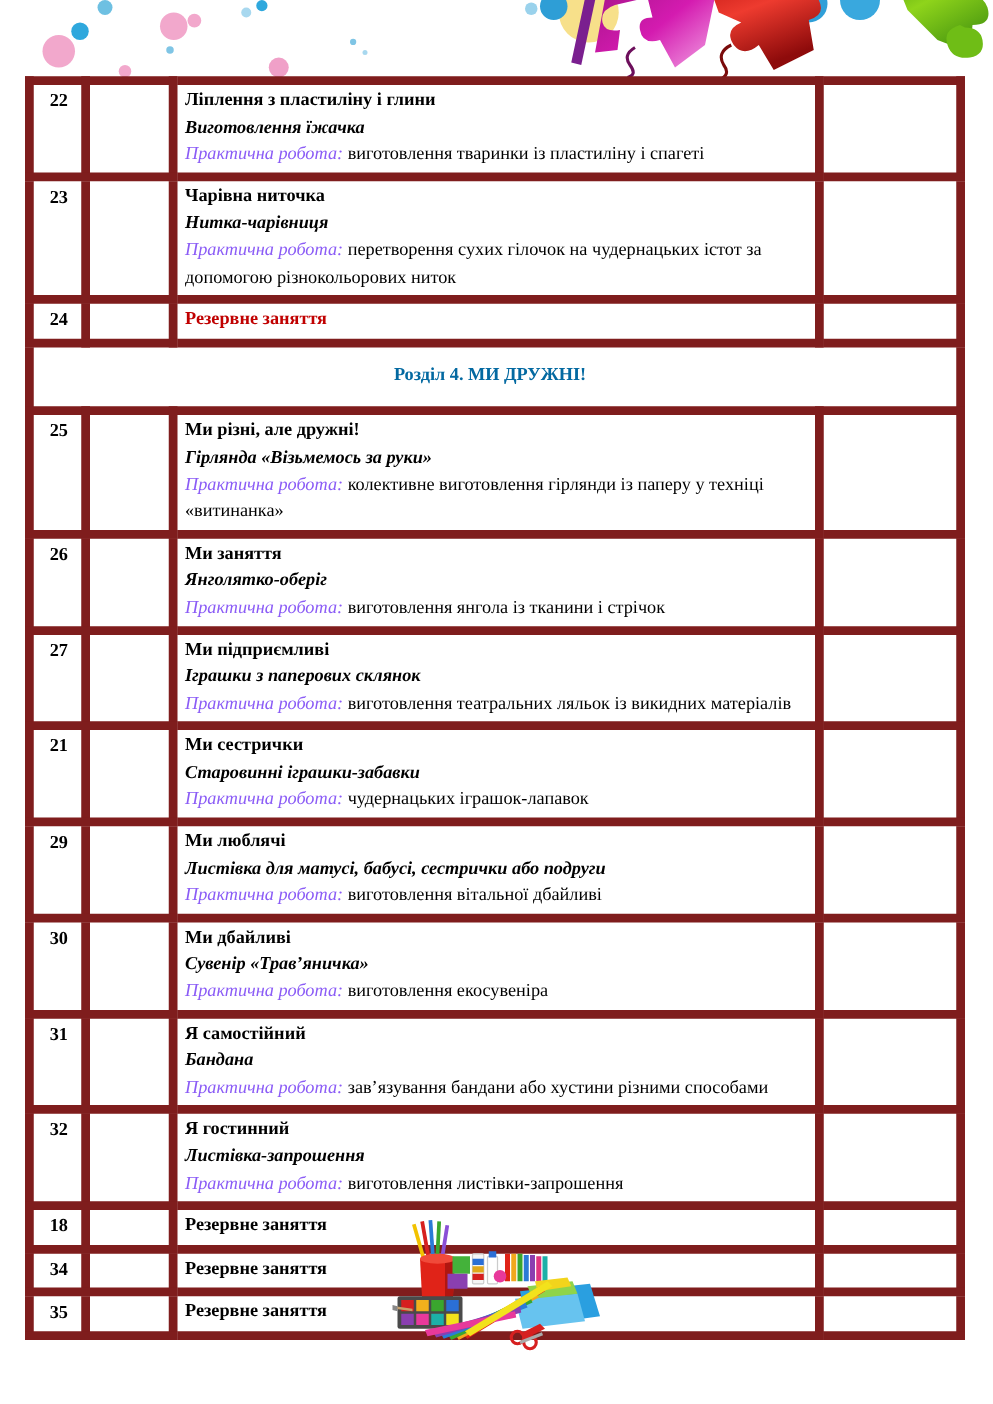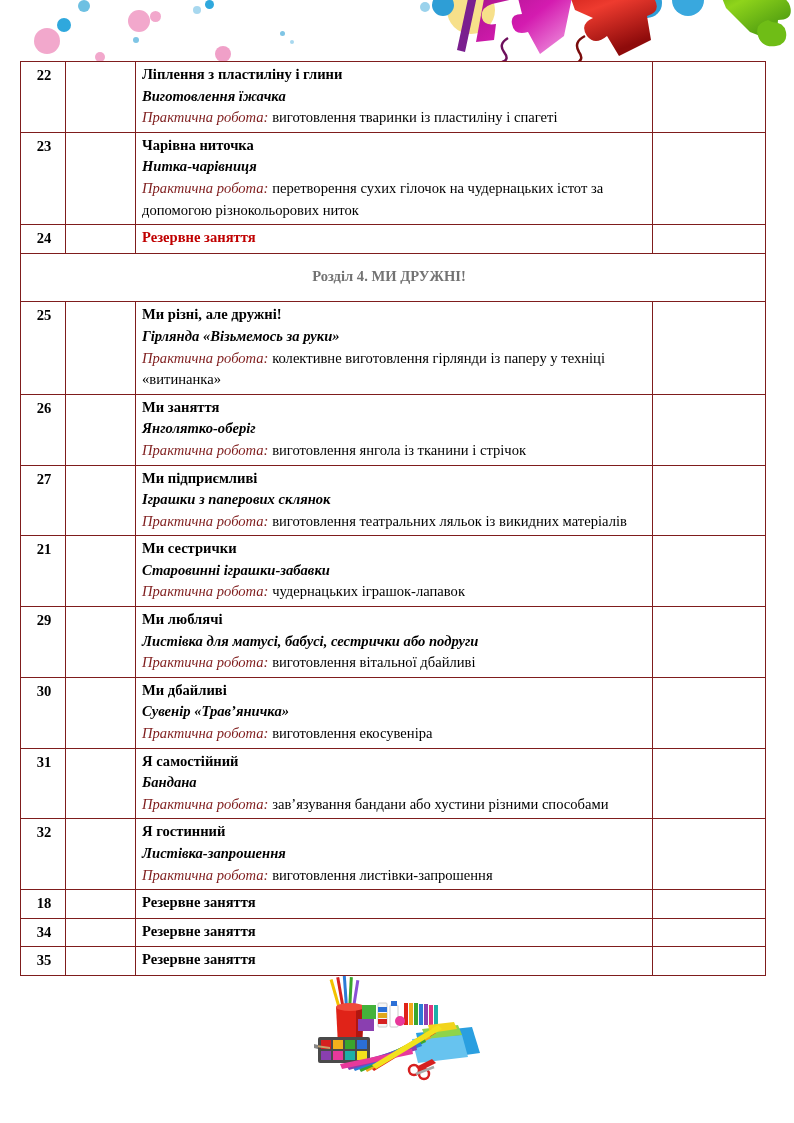--- a/index.html
+++ b/index.html
@@ -55,21 +55,21 @@
   
   .schedule-table {
     position: absolute;
     left: 20px;
     top: 61px;
     width: 745px;
     border-collapse: collapse;
     table-layout: fixed;
   }
   .schedule-table td {
-    border: 1px solid #7f1d1d;
+    border: 7px solid #7f1d1d;
     vertical-align: top;
     padding: 2px 4px 3px 6px;
     font-size: 14.6px;
     line-height: 21.6px;
   }
   col.c-num   { width: 45px; }
   col.c-blank { width: 70px; }
   col.c-body  { width: 517px; }
   col.c-note  { width: 113px; }
 
@@ -83,34 +83,34 @@
 
   .title-line {
     font-weight: bold;
   }
   .subtitle-line {
     font-weight: bold;
     font-style: italic;
   }
   .practice-line { }
   .practice-label {
-    color: #7f1d1d;
+    color: #8b5cf6;
     font-style: italic;
   }
   .reserve {
     font-weight: bold;
   }
   .reserve.red {
     color: #c00000;
   }
 
   td.section-header {
     text-align: center;
     font-weight: bold;
-    color: #737373;
+    color: #0369a1;
     font-size: 14.6px;
     padding: 12px 8px 14px 0;
   }
 </style>
 </head>
 <body>
 
 <div class="page-decor-top">
 
   <span class="dot" style="left:34px;top:28px;width:26px;height:26px;background:#f2a8cc;"></span>

